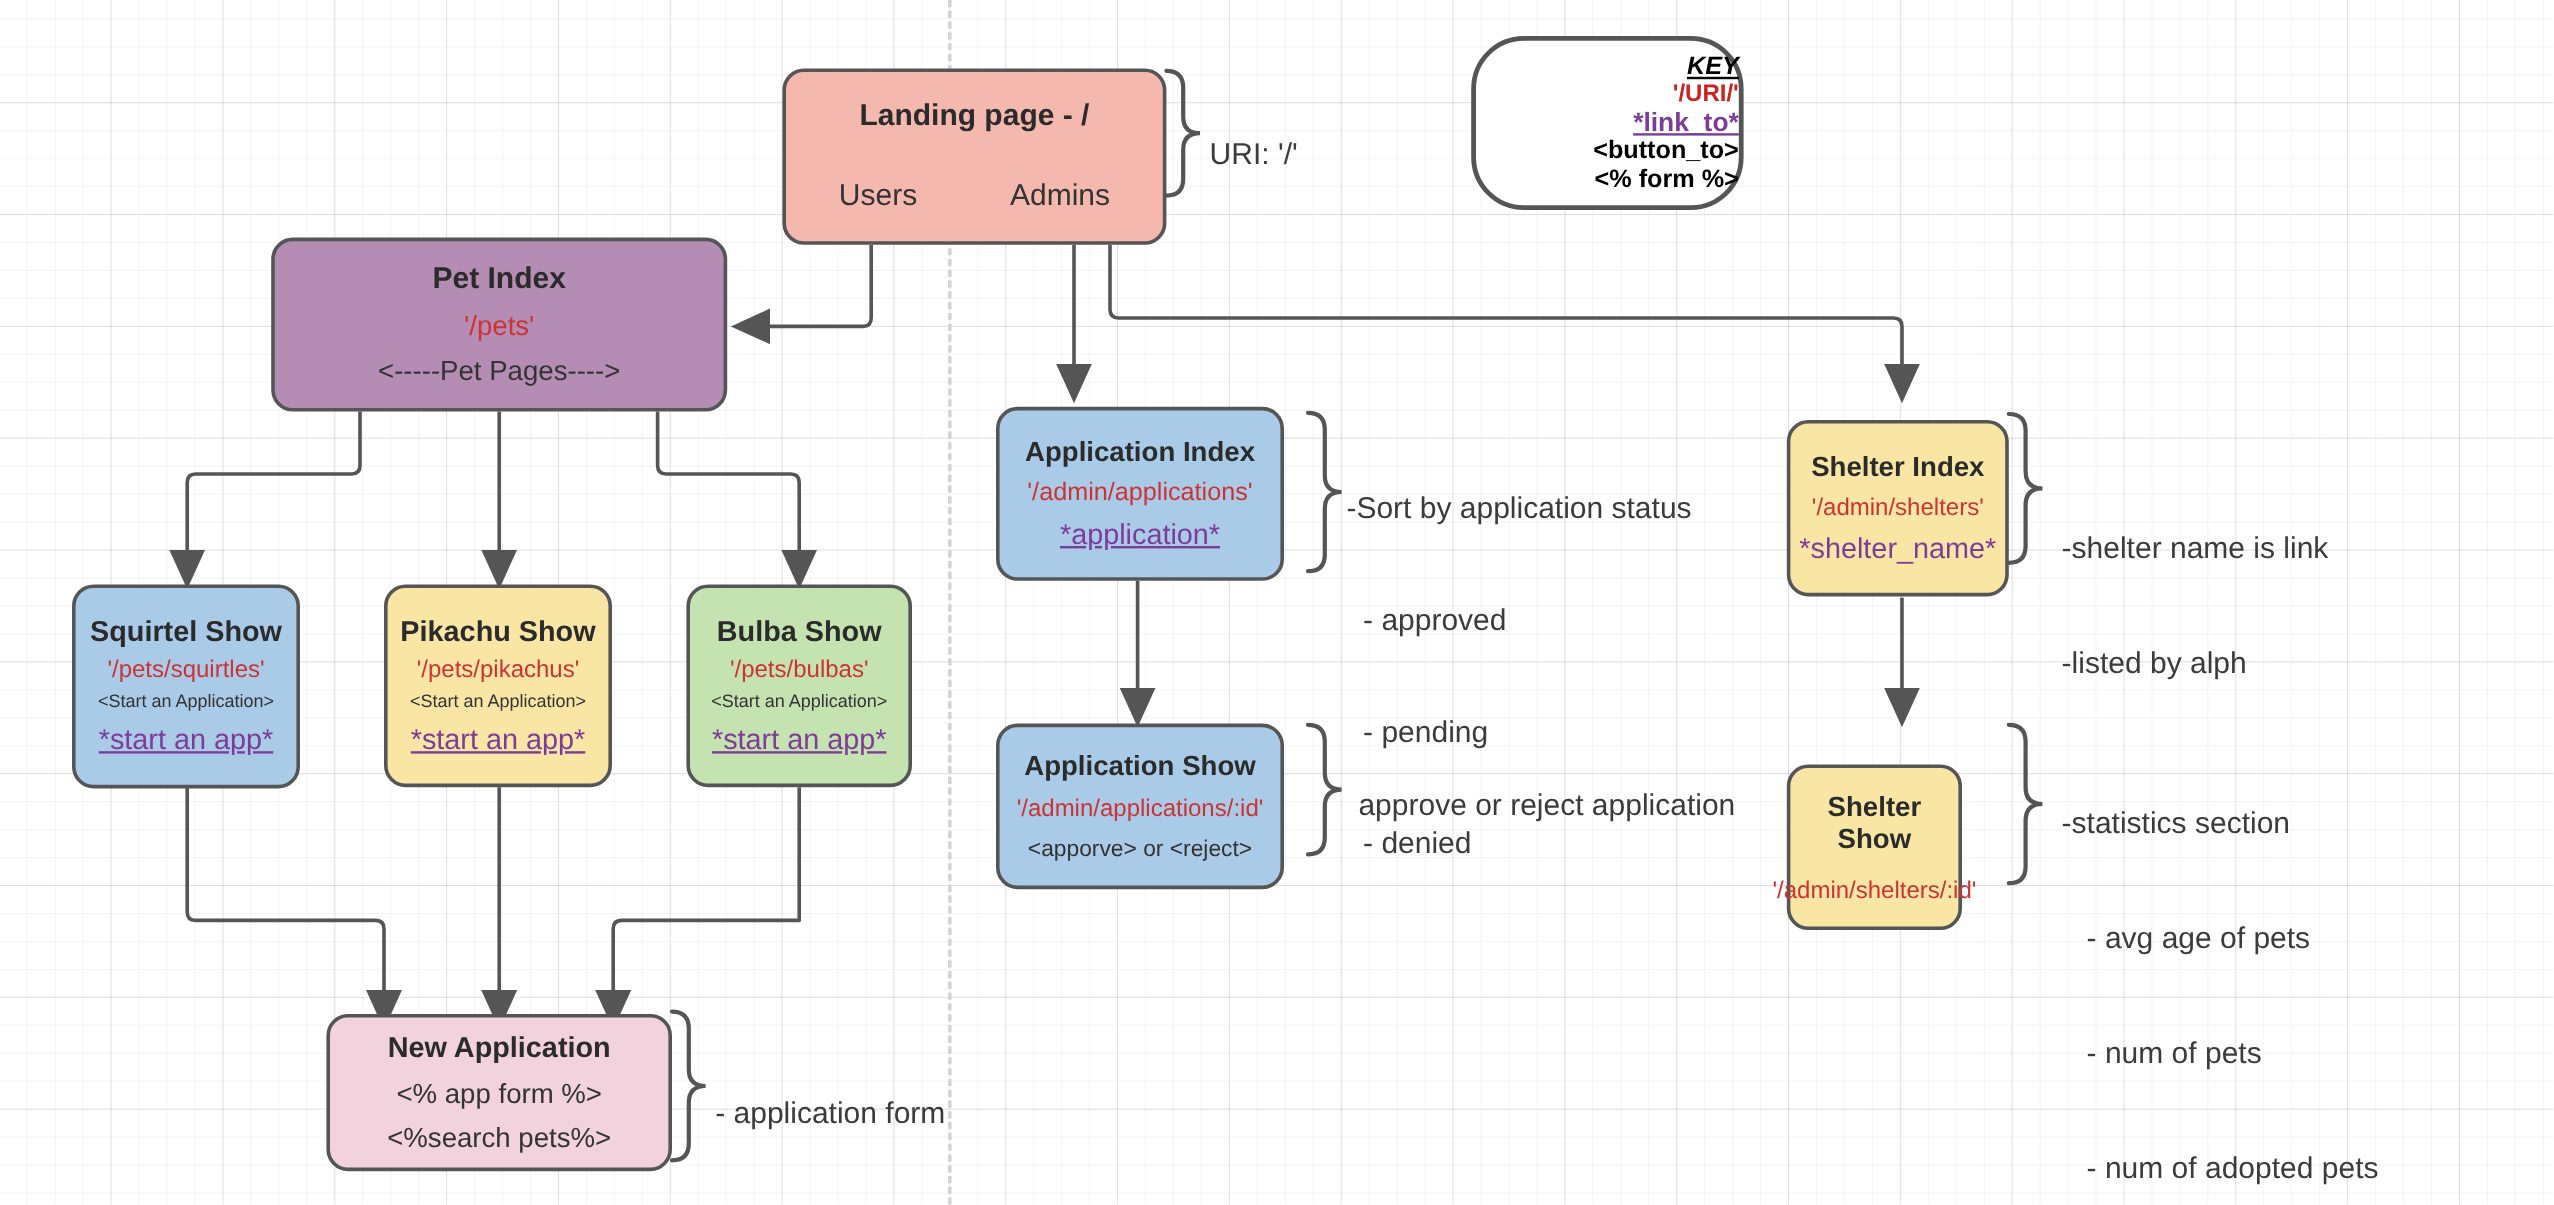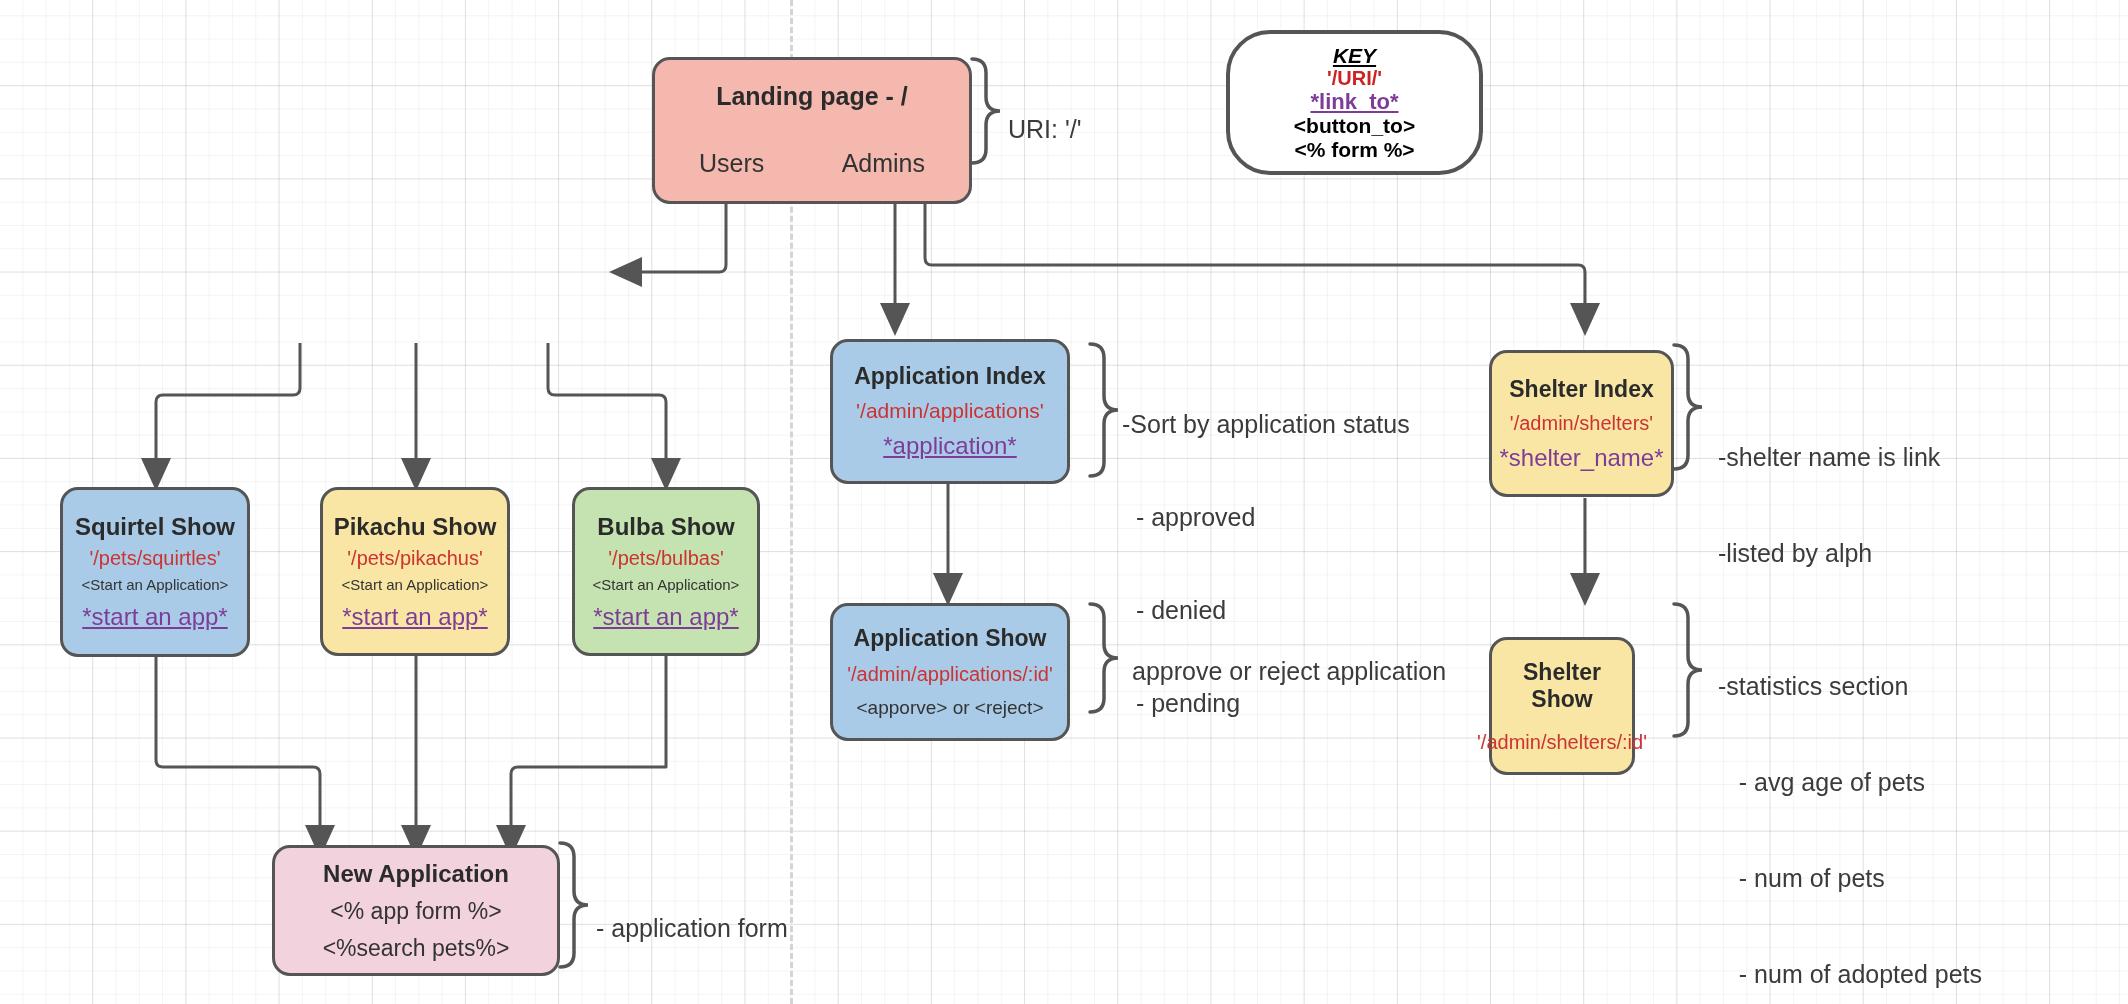--- a/index.html
+++ b/index.html
@@ -84,37 +84,42 @@
     <g fill="none" stroke="#555555" stroke-width="3.5" stroke-linecap="round">
       <path d="M972,59 q14,0 14,14 l0,24 q0,14 14,14 q-14,0 -14,14 l0,24 q0,14 -14,14"></path>
       <path d="M1090,344 q14,0 14,14 l0,38 q0,14 14,14 q-14,0 -14,14 l0,38 q0,14 -14,14"></path>
       <path d="M1090,604 q14,0 14,14 l0,26 q0,14 14,14 q-14,0 -14,14 l0,26 q0,14 -14,14"></path>
       <path d="M1674,345 q14,0 14,14 l0,34 q0,14 14,14 q-14,0 -14,14 l0,34 q0,14 -14,14"></path>
       <path d="M1674,604 q14,0 14,14 l0,38 q0,14 14,14 q-14,0 -14,14 l0,38 q0,14 -14,14"></path>
       <path d="M560,843 q14,0 14,14 l0,34 q0,14 14,14 q-14,0 -14,14 l0,34 q0,14 -14,14"></path>
     </g>
   </svg>
 
-  <div class="key-box" style="left:1226px;top:30px;width:257px;height:145px;">
+  <div class="key-box" style="left:1226px;top:30px;width:227px;height:145px;align-items:flex-end;">
     <div class="key-title">KEY</div>
     <div class="key-uri">'/URI/'</div>
     <div class="key-link">*link_to*</div>
     <div class="key-btn">&lt;button_to&gt;</div>
     <div class="key-btn">&lt;% form %&gt;</div>
   </div>
 
   <div class="node" style="left:652px;top:57px;width:320px;height:147px;background:#f4b8ae;justify-content:flex-start;">
     <div class="n-title" style="font-size:25px;margin-top:22px;">Landing page - /</div>
     <div style="position:absolute;left:0;right:0;bottom:23px;display:flex;justify-content:space-between;padding:0 44px;box-sizing:border-box;">
       <span class="n-plain" style="font-size:25px;">Users</span>
       <span class="n-plain" style="font-size:25px;">Admins</span>
     </div>
   </div>
   <div class="anno" style="left:1008px;top:115px;font-size:25px;">URI: '/'</div>
 
+  <div class="node" style="left:226px;top:198px;width:380px;height:145px;background:#b58cb4;gap:11px;">
+    <div class="n-title" style="font-size:25px;">Pet Index</div>
+    <div class="n-uri" style="font-size:23px;">'/pets'</div>
+    <div class="n-plain" style="font-size:23px;">&lt;-----Pet Pages----&gt;</div>
+  </div>
 
   <div class="node" style="left:60px;top:487px;width:190px;height:170px;background:#a9cbe8;gap:6px;">
     <div class="n-title" style="font-size:24px;">Squirtel Show</div>
     <div class="n-uri" style="font-size:20px;">'/pets/squirtles'</div>
     <div class="n-plain" style="font-size:15px;">&lt;Start an Application&gt;</div>
     <div class="n-link" style="font-size:24px;margin-top:4px;">*start an app*</div>
   </div>
 
   <div class="node" style="left:320px;top:487px;width:190px;height:169px;background:#f9e6a5;gap:6px;">
     <div class="n-title" style="font-size:24px;">Pikachu Show</div>
@@ -143,22 +148,22 @@
   </div>
 
   <div class="node" style="left:830px;top:339px;width:240px;height:145px;background:#a9cbe8;gap:9px;">
     <div class="n-title" style="font-size:23px;">Application Index</div>
     <div class="n-uri" style="font-size:21px;">'/admin/applications'</div>
     <div class="n-link" style="font-size:24px;">*application*</div>
   </div>
   <div class="anno" style="left:1122px;top:347px;font-size:25px;line-height:31px;">
     <div>-Sort by application status</div>
     <div>  - approved</div>
+    <div>  - pending</div>
     <div>  - denied</div>
-    <div>  - pending</div>
   </div>
 
   <div class="node" style="left:830px;top:603px;width:240px;height:138px;background:#a9cbe8;gap:11px;">
     <div class="n-title" style="font-size:23px;">Application Show</div>
     <div class="n-uri" style="font-size:20px;">'/admin/applications/:id'</div>
     <div class="n-plain" style="font-size:19px;">&lt;apporve&gt; or &lt;reject&gt;</div>
   </div>
   <div class="anno" style="left:1132px;top:657px;font-size:25px;">approve or reject application</div>
 
   <div class="node" style="left:1489px;top:350px;width:185px;height:147px;background:#f9e6a5;gap:9px;">

